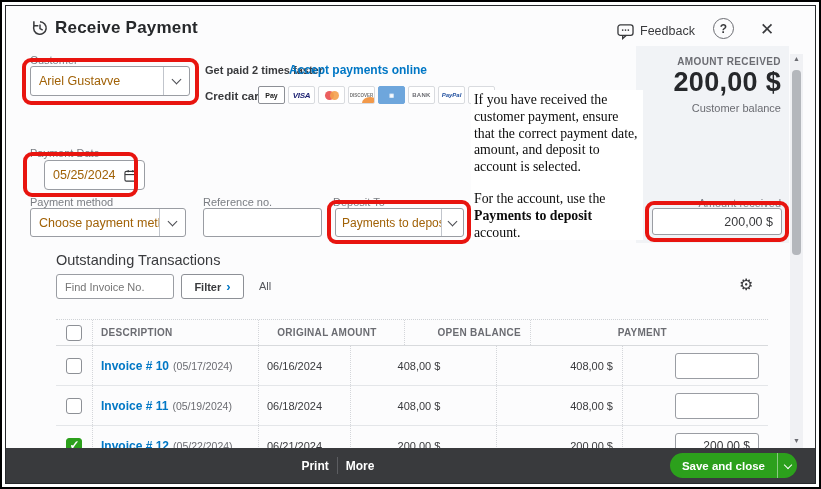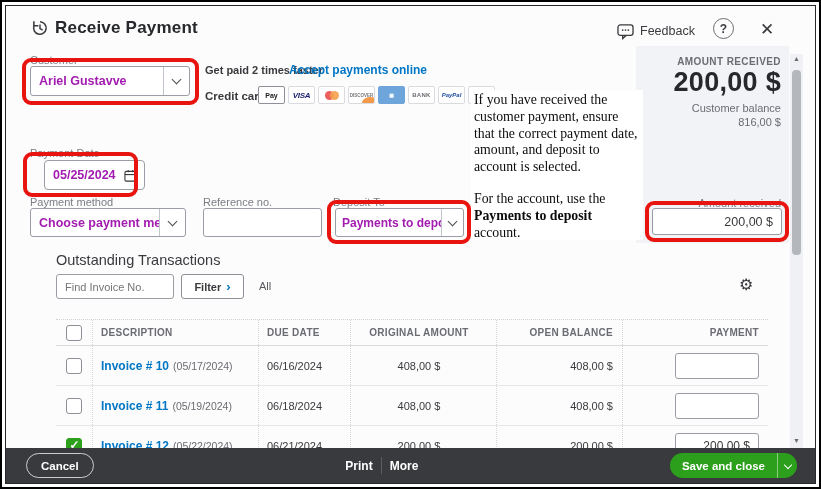--- a/index.html
+++ b/index.html
@@ -11,21 +11,21 @@
   
   .title { font-size: 17px; font-weight: bold; color: #26282b; letter-spacing: .2px; }
   .feedback-label { font-size: 12.5px; color: #393a3d; }
   .help-circle { width: 21px; height: 21px; border: 1.6px solid #6b6c72; border-radius: 50%;
                  color: #393a3d; font-size: 12px; font-weight: bold; display: flex; align-items: center; justify-content: center; }
   .close-x { font-size: 17px; color: #393a3d; }
 
   
   .lbl { font-size: 11px; color: #7a7d83; }
   .sel { background: #fff; border: 1px solid #9a9da3; border-radius: 3px; display: flex; align-items: center; }
-  .sel .txt { flex: 1; font-size: 12.5px; color: #a21caf; padding: 0 8px; white-space: nowrap; overflow: hidden; font-weight: bold; }
+  .sel .txt { flex: 1; font-size: 12.5px; color: #a16207; padding: 0 8px; white-space: nowrap; overflow: hidden; }
   .sel .chev-cell { width: 26px; align-self: stretch; border-left: 1px solid #c1c5cc; display: flex; align-items: center; justify-content: center; }
   .chev { width: 7px; height: 7px; border-right: 1.7px solid #4b4d52; border-bottom: 1.7px solid #4b4d52; transform: rotate(45deg); margin-top: -3px; }
   .inp { background: #fff; border: 1px solid #9a9da3; border-radius: 3px; font-family: "Liberation Sans", sans-serif;
          font-size: 12.5px; color: #393a3d; padding: 0 8px; outline: none; }
   .red-box { border: 4px solid #e8140f; border-radius: 9px; pointer-events: none; }
 
   
   .promo-bold { font-size: 11px; font-weight: bold; color: #393a3d; }
   .promo-link { font-size: 12px; color: #0077c5; font-weight: bold; }
   .chips { display: flex; gap: 3px; align-items: center; }
@@ -126,21 +126,20 @@
         </svg>
   </span>
   <div class="abs feedback-label" style="left:634px;top:18px;">Feedback</div>
   <div class="abs help-circle" style="left:707px;top:12px;">?</div>
   <div class="abs close-x" style="left:754px;top:13px;">✕</div>
 
   <div class="abs sum-panel" style="left:630px;top:40px;width:153px;height:197px;"></div>
   <div class="abs sum-label" style="left:600px;top:50px;width:175px;">AMOUNT RECEIVED</div>
   <div class="abs sum-amount" style="left:560px;top:61px;width:215px;">200,00 $</div>
   <div class="abs sum-sub" style="left:600px;top:96px;width:175px;">Customer balance</div>
-  <div class="abs sum-sub" style="left:600px;top:110px;width:175px;">816,00 $</div>
 
   <div class="abs lbl" style="left:24px;top:48px;">Customer</div>
   <div class="abs sel" style="left:24px;top:60px;width:160px;height:30px;">
     <span class="txt">Ariel Gustavve</span>
     <span class="chev-cell">
           <span class="chev"></span>
         </span>
   </div>
   <div class="abs red-box" style="left:16px;top:52px;width:177px;height:47px;"></div>
 
@@ -214,23 +213,20 @@
   <div class="abs gear" style="left:733px;top:271px;">⚙</div>
 
   <div class="abs tbl" style="left:50px;top:313px;width:712px;">
     <div class="trow head">
       <div class="tc c1">
             <span class="cb"></span>
           </div>
       <div class="tc c2">
             <span class="th">DESCRIPTION</span>
           </div>
-      <div class="tc c3">
-            <span class="th">DUE DATE</span>
-          </div>
       <div class="tc c4">
             <span class="th">ORIGINAL AMOUNT</span>
           </div>
       <div class="tc c5">
             <span class="th">OPEN BALANCE</span>
           </div>
       <div class="tc c6">
             <span class="th">PAYMENT</span>
           </div>
     </div>
@@ -302,21 +298,20 @@
     </div>
   </div>
 
   <div class="abs sb-track" style="left:784px;top:48px;width:13px;height:394px;">
     <div class="sb-arrow" style="height:12px;">▲</div>
     <div class="sb-thumb abs" style="left:2px;top:16px;width:9px;height:185px;"></div>
     <div class="sb-arrow abs" style="left:0;bottom:0;width:13px;height:12px;">▼</div>
   </div>
 
   <div class="abs footer" style="left:0;bottom:0;width:100%;height:35px;">
-    <button class="cancel-btn" style="margin-left:20px;">Cancel</button>
     <div style="flex:1;display:flex;align-items:center;justify-content:center;gap:8px;">
       <span class="foot-link">Print</span>
       <span class="foot-div"></span>
       <span class="foot-link">More</span>
     </div>
     <div class="save-btn" style="margin-right:18px;">
       <span class="save-main">Save and close</span>
       <span class="save-chev">
             <span class="chev"></span>
           </span>

